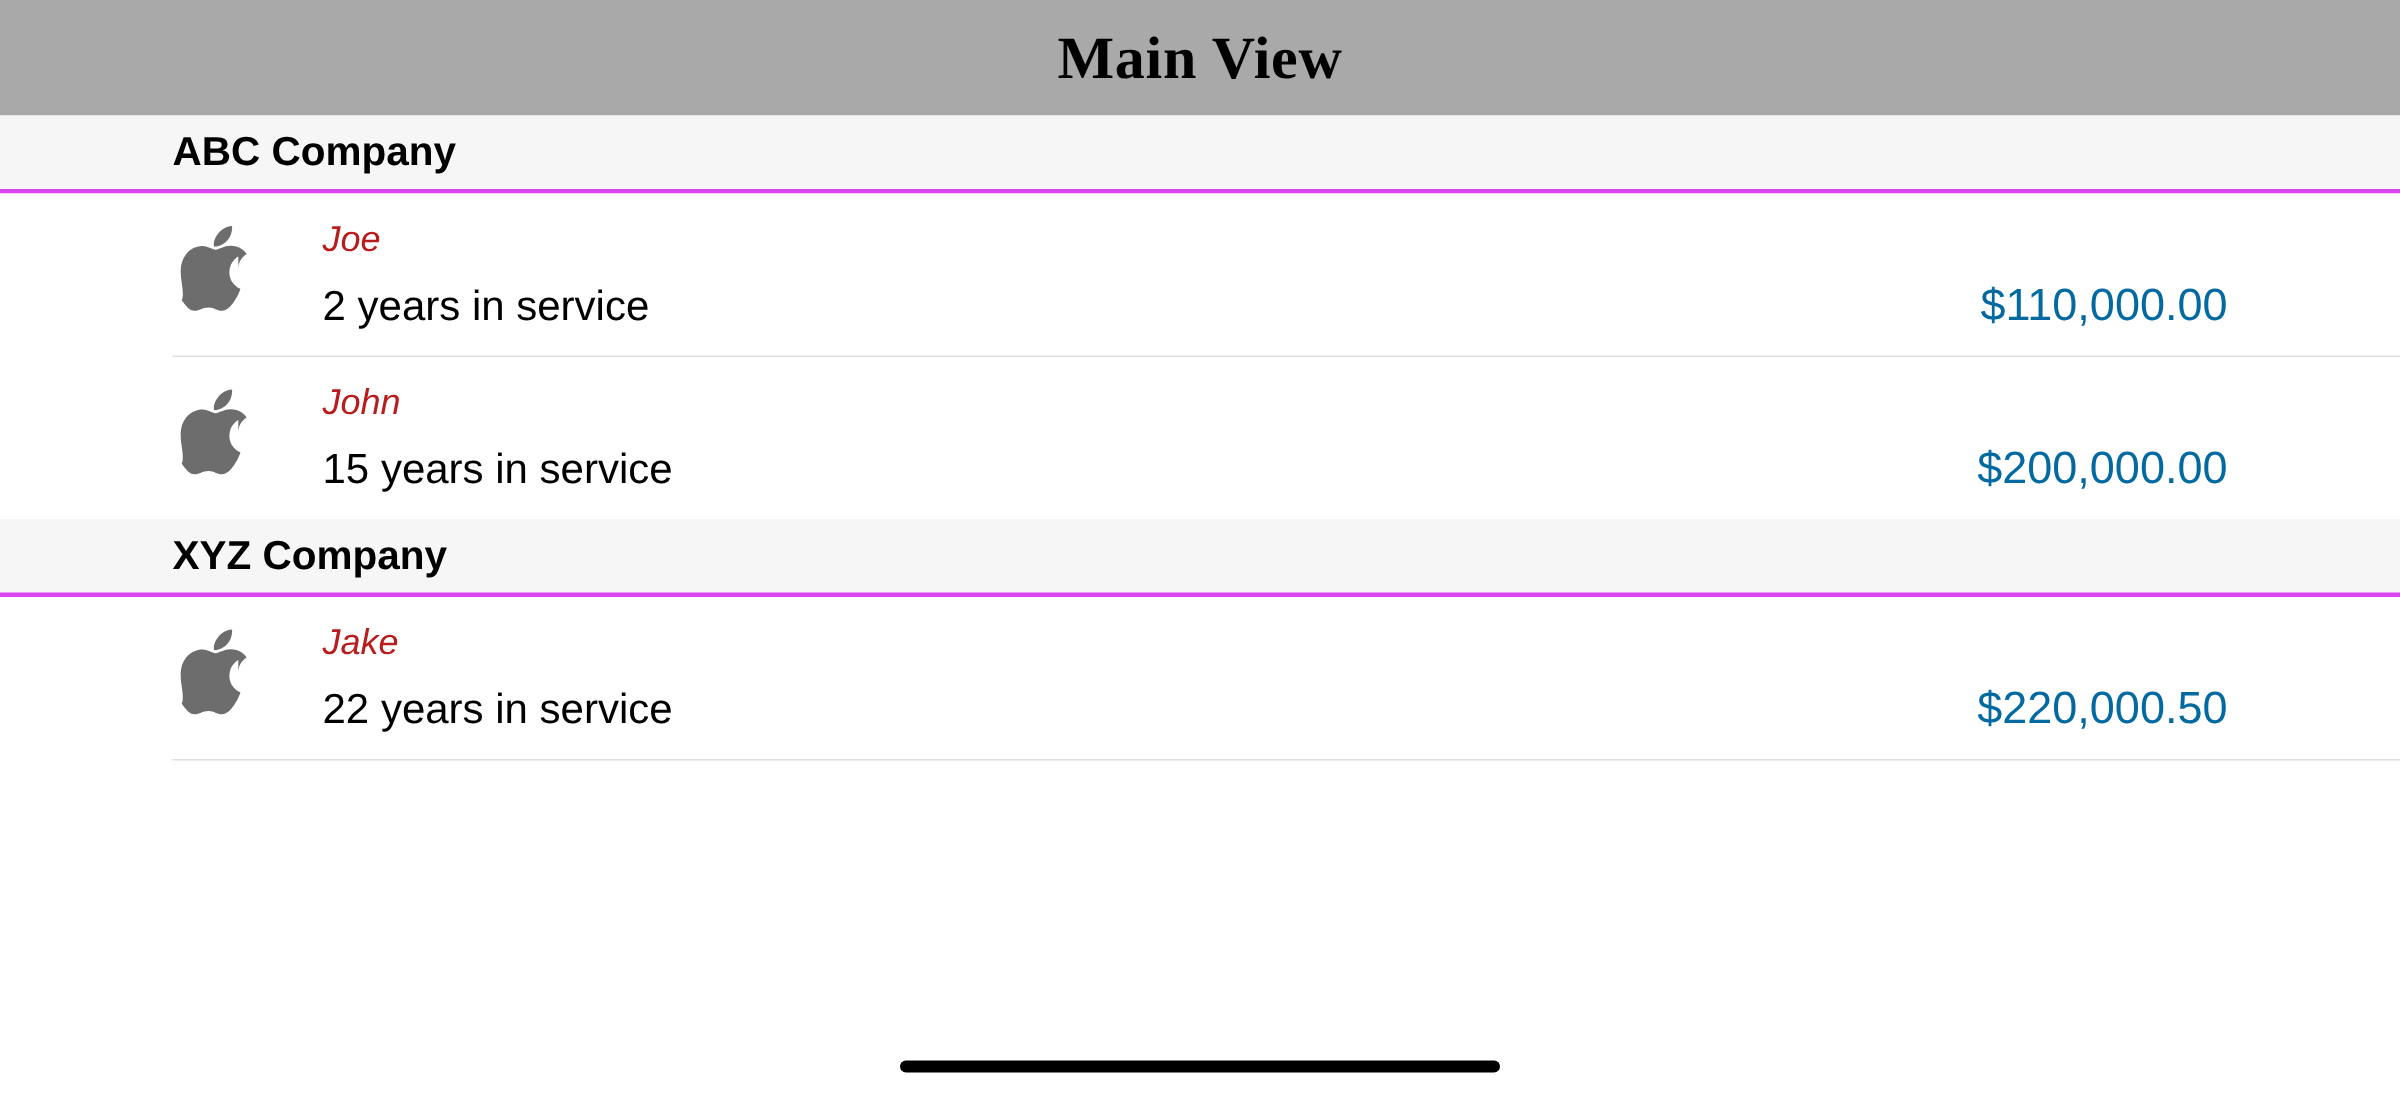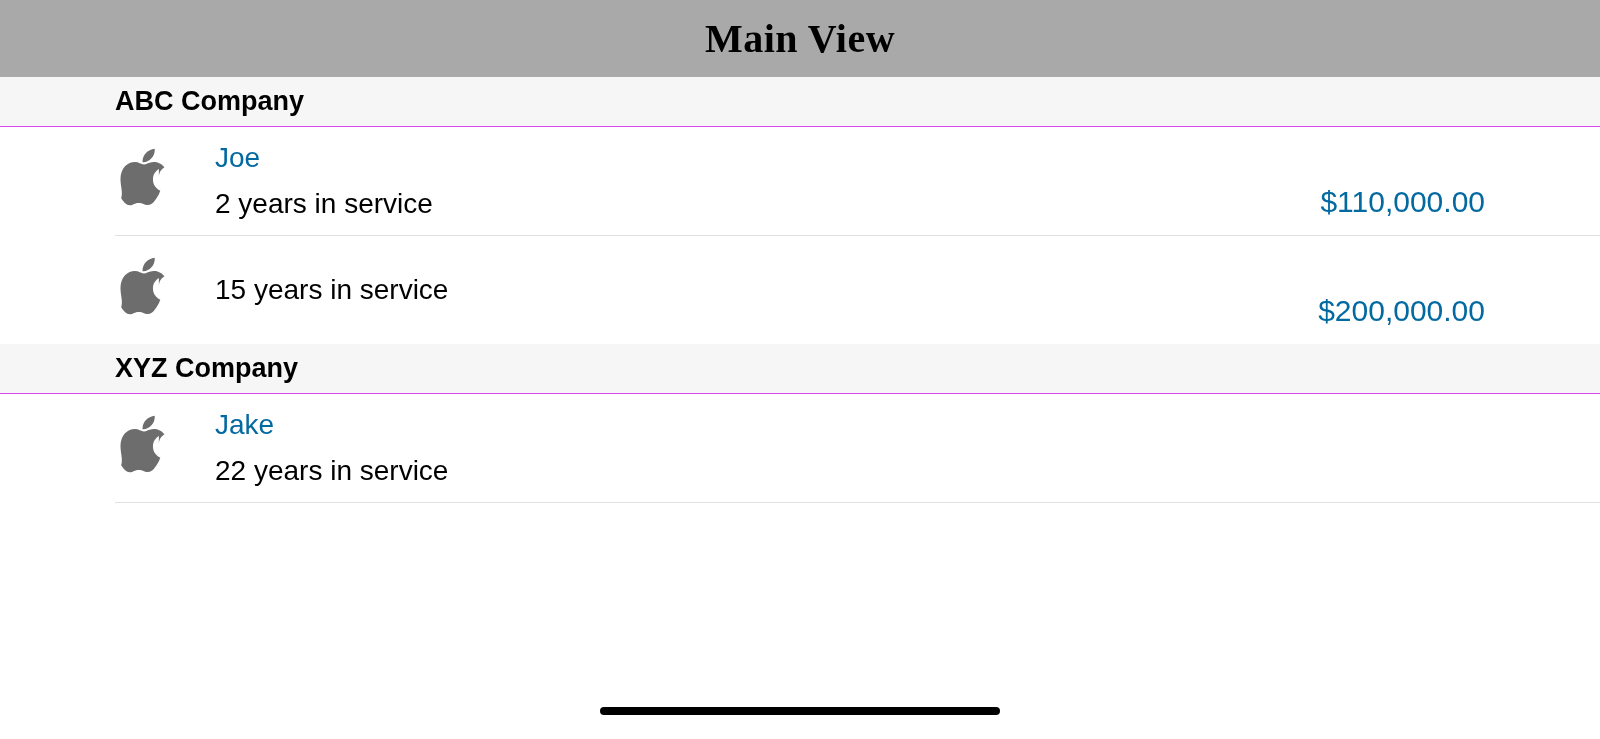--- a/index.html
+++ b/index.html
@@ -28,21 +28,21 @@
     color: #000000;
     letter-spacing: 0.5px;
   }
   .list { width: 100%; }
   .section-header {
     background: #f6f6f7;
     padding: 9px 0 9px 115px;
     font-size: 27px;
     font-weight: 600;
     color: #000000;
-    border-bottom: 1px solid #d946ef;
+    border-bottom: 3px solid #d946ef;
   }
   .row {
     display: flex;
     align-items: center;
     padding: 14px 115px 14px 115px;
     background: #ffffff;
   }
   .row + .row-sep {
     height: 1px;
     background: #e0e0e0;
@@ -59,24 +59,25 @@
   .apple-icon { width: 62px; height: 74px; }
   .apple-icon path { fill: #6d6d6d; }
   .info {
     display: flex;
     flex-direction: column;
     margin-left: 28px;
     flex-grow: 1;
     min-width: 0;
   }
   .name {
-    font-size: 28px;
-    color: #0369a1;
+    font-size: 24px;
+    color: #b91c1c;
     line-height: 1.15;
     margin-bottom: 14px;
+    font-style: italic;
   }
   .subtitle {
     font-size: 28px;
     color: #000;
     line-height: 1.15;
   }
   .amount {
     font-size: 30px;
     color: #0369a1;
     text-align: right;
@@ -121,35 +122,37 @@
   </div>
   <div class="row-sep"></div>
 
   <div class="row">
     <div class="icon-box">
       <svg class="apple-icon" viewBox="0 0 170 200" xmlns="http://www.w3.org/2000/svg">
         <path d="M128.6 47.8c-1.1.7-20.9 11.9-20.9 36.6 0 28.6 25.1 38.7 25.9 38.9-.1.6-4 13.9-13.3 27.4-8.3 11.9-16.9 23.8-30.1 23.8-13.2 0-16.6-7.7-31.8-7.7-14.8 0-20.1 7.9-32.2 7.9-12.1 0-20.5-11-30.2-24.5C3.1 133.4-6.4 107.6-6.4 83.1c0-39.2 25.5-60 50.6-60 12.8 0 23.5 8.4 31.5 8.4 7.6 0 19.5-8.9 34.1-8.9 5.5 0 25.3.5 38.4 19.2-1 .6-19.6 11.4-19.6 34.3zM103.2 9.3C109.6 1.7 114.1-8.9 114.1-19.5c0-1.5-.1-3-.4-4.2-10.9.4-23.8 7.2-31.3 15.9-5.9 6.6-11.3 17.2-11.3 27.9 0 1.6.3 3.3.4 3.8.7.1 1.8.3 2.9.3 9.8 0 22.1-6.6 28.8-14.9z" transform="translate(20,30) scale(0.78)"></path>
       </svg>
     </div>
     <div class="info">
+      <div class="name">John</div>
       <div class="subtitle">15 years in service</div>
     </div>
     <div class="amount">$200,000.00</div>
   </div>
 
   <div class="section-header">XYZ Company</div>
 
   <div class="row">
     <div class="icon-box">
       <svg class="apple-icon" viewBox="0 0 170 200" xmlns="http://www.w3.org/2000/svg">
         <path d="M128.6 47.8c-1.1.7-20.9 11.9-20.9 36.6 0 28.6 25.1 38.7 25.9 38.9-.1.6-4 13.9-13.3 27.4-8.3 11.9-16.9 23.8-30.1 23.8-13.2 0-16.6-7.7-31.8-7.7-14.8 0-20.1 7.9-32.2 7.9-12.1 0-20.5-11-30.2-24.5C3.1 133.4-6.4 107.6-6.4 83.1c0-39.2 25.5-60 50.6-60 12.8 0 23.5 8.4 31.5 8.4 7.6 0 19.5-8.9 34.1-8.9 5.5 0 25.3.5 38.4 19.2-1 .6-19.6 11.4-19.6 34.3zM103.2 9.3C109.6 1.7 114.1-8.9 114.1-19.5c0-1.5-.1-3-.4-4.2-10.9.4-23.8 7.2-31.3 15.9-5.9 6.6-11.3 17.2-11.3 27.9 0 1.6.3 3.3.4 3.8.7.1 1.8.3 2.9.3 9.8 0 22.1-6.6 28.8-14.9z" transform="translate(20,30) scale(0.78)"></path>
       </svg>
     </div>
     <div class="info">
       <div class="name">Jake</div>
       <div class="subtitle">22 years in service</div>
     </div>
+    <div class="amount">$220,000.50</div>
   </div>
   <div class="row-sep"></div>
 
 </div>
 
 <div class="home-indicator"></div>
 
 </body></html>

